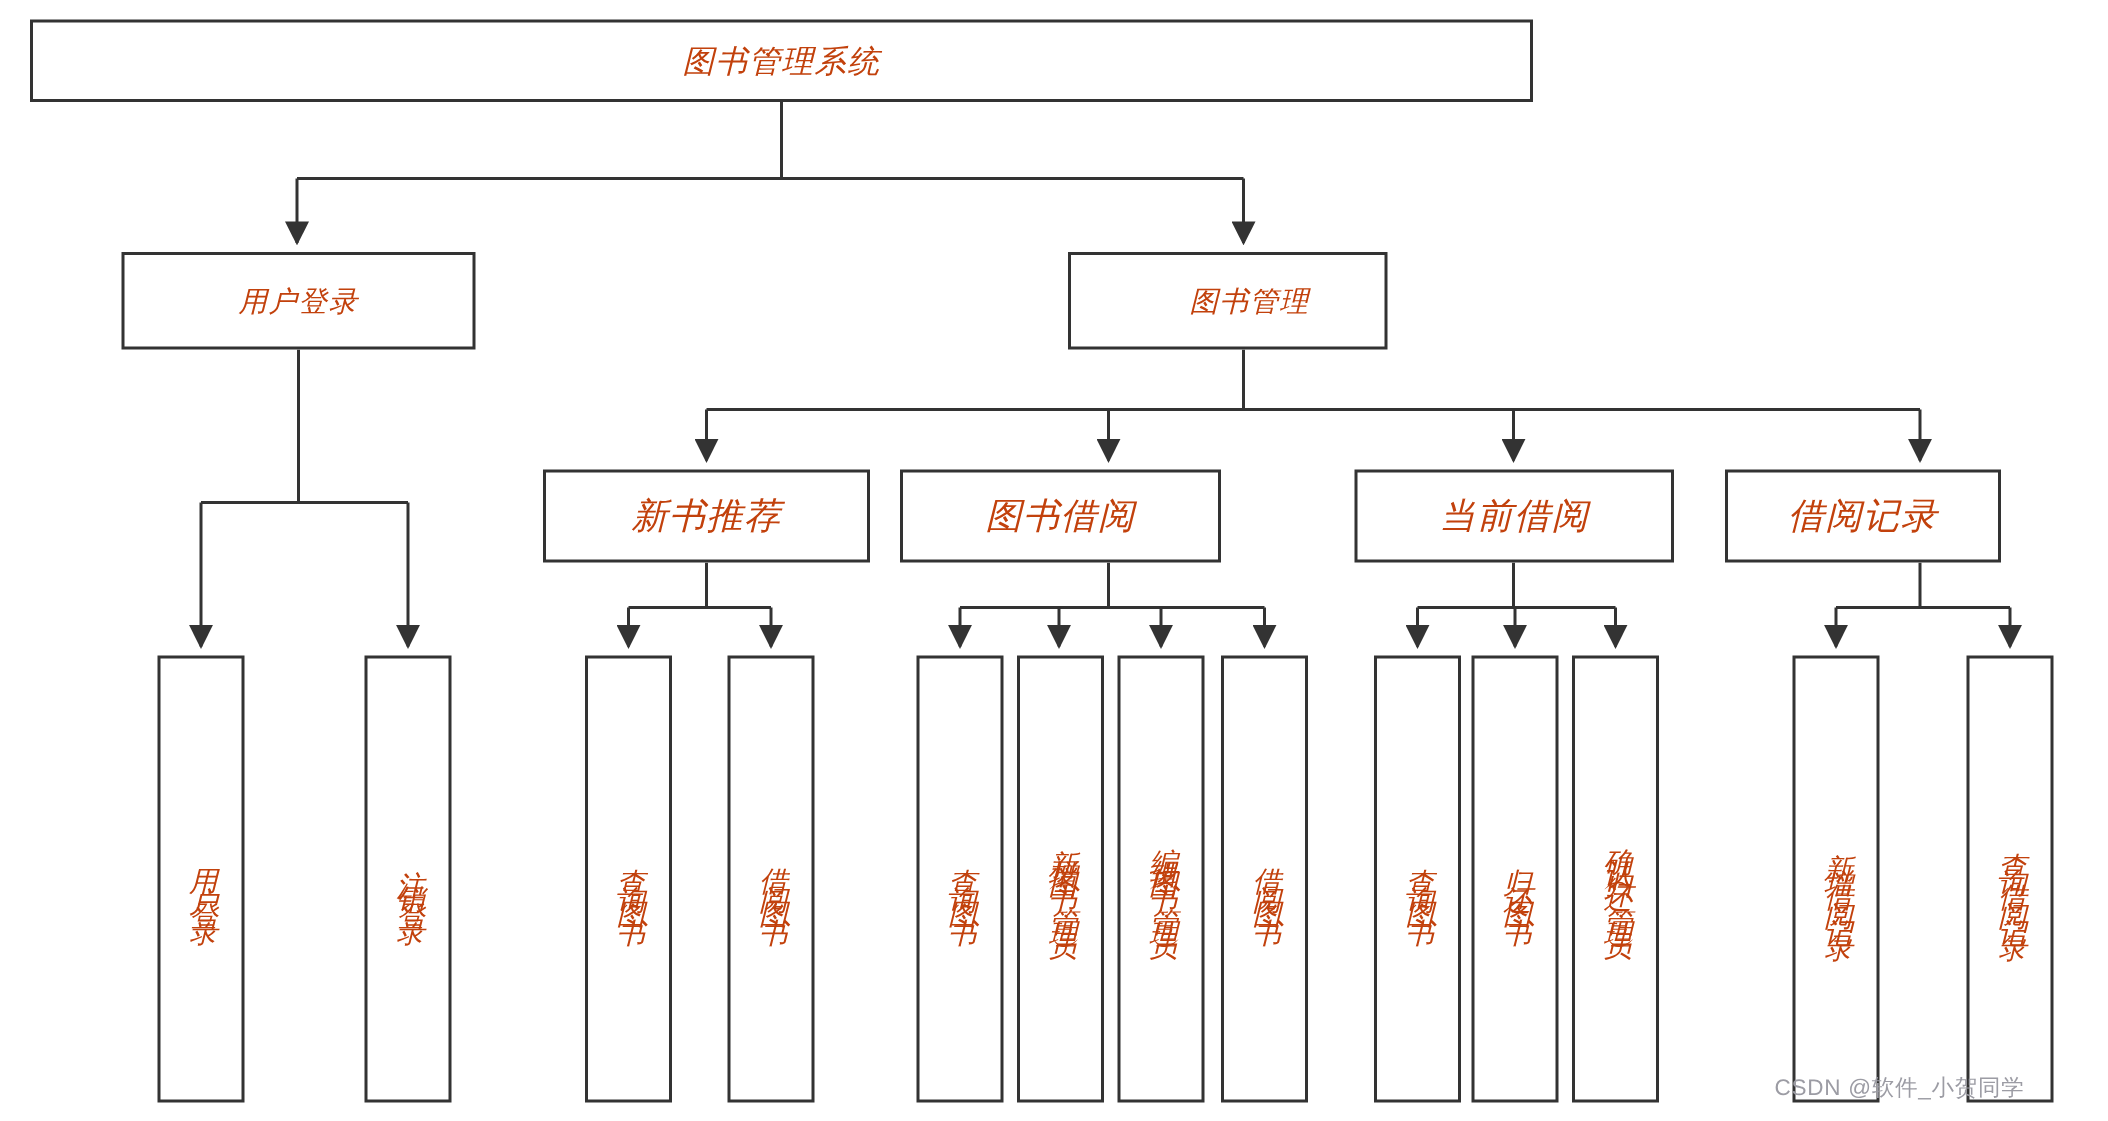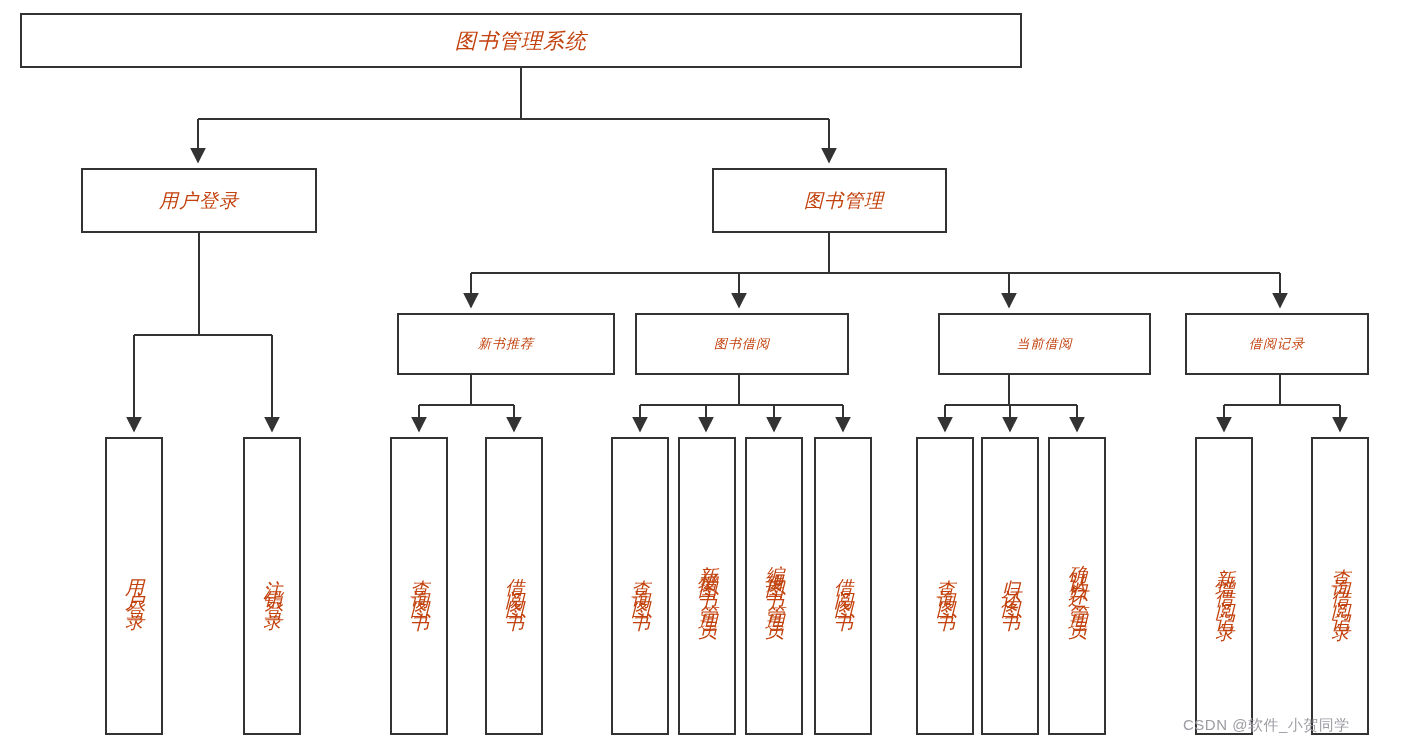--- a/index.html
+++ b/index.html
@@ -27,21 +27,21 @@
     background: #ffffff;
     display: flex;
     align-items: center;
     justify-content: center;
     color: #c2410c;
     text-align: center;
     font-style: italic;
   }
   .box.root  { left: 20px;  top: 13px;  width: 1002px; height: 55px; font-size: 21px; letter-spacing: 1px; }
   .box.lvl2  { top: 168px; height: 65px; font-size: 19px; letter-spacing: 1px; }
-  .box.lvl3  { top: 313px; height: 62px; font-size: 13px; letter-spacing: 1px; margin-left: 35px; }
+  .box.lvl3  { top: 313px; height: 62px; font-size: 24px; letter-spacing: 1px; }
   .box.leaf  { top: 437px; height: 298px; width: 58px; }
   .leaf .vtext {
     writing-mode: vertical-rl;
     text-orientation: mixed;
     font-size: 19px;
     letter-spacing: 11px;
     line-height: 1.1;
     white-space: nowrap;
   }
   .leaf.dense .vtext { letter-spacing: 8px; }
@@ -111,21 +111,21 @@
     </g>
   </svg>
 
   <div class="box root">
     <span>图书管理系统</span>
   </div>
 
   <div class="box lvl2" style="left:81px; width:236px;">
     <span>用户登录</span>
   </div>
-  <div class="box lvl2" style="left:712px; width:235px;padding-left:29px;">
+  <div class="box lvl2" style="left:712px; width:213px;padding-left:29px;">
     <span>图书管理</span>
   </div>
 
   <div class="box lvl3" style="left:362px; width:218px;">
     <span>新书推荐</span>
   </div>
   <div class="box lvl3" style="left:600px; width:214px;">
     <span>图书借阅</span>
   </div>
   <div class="box lvl3" style="left:903px; width:213px;text-align:center;">

